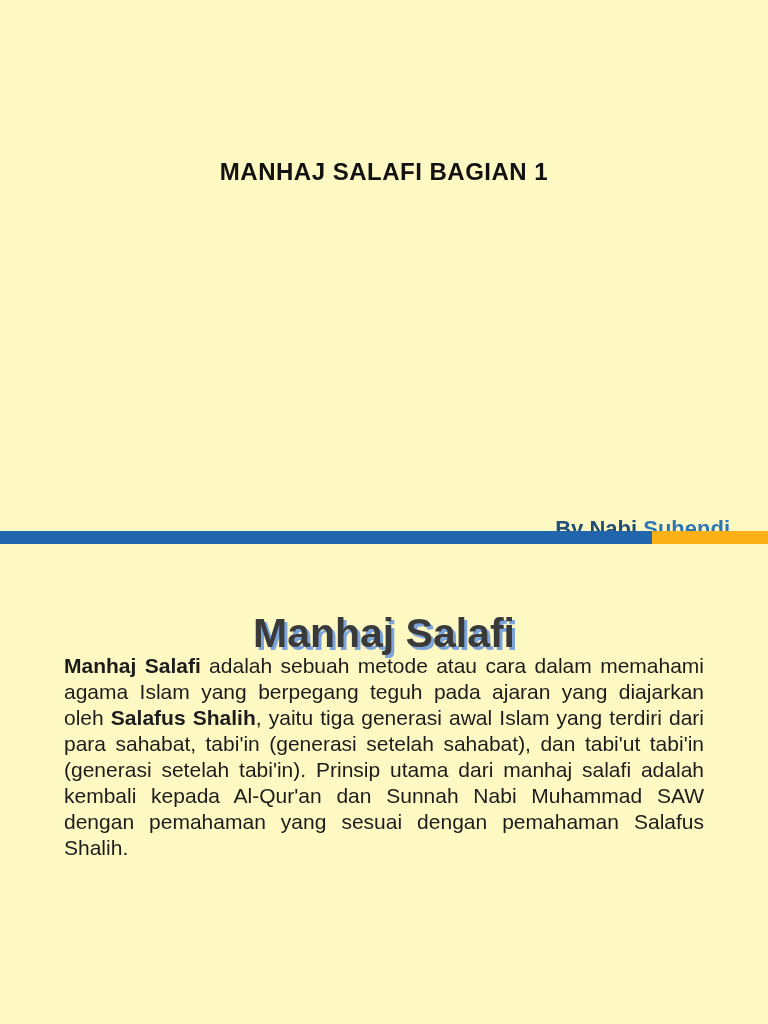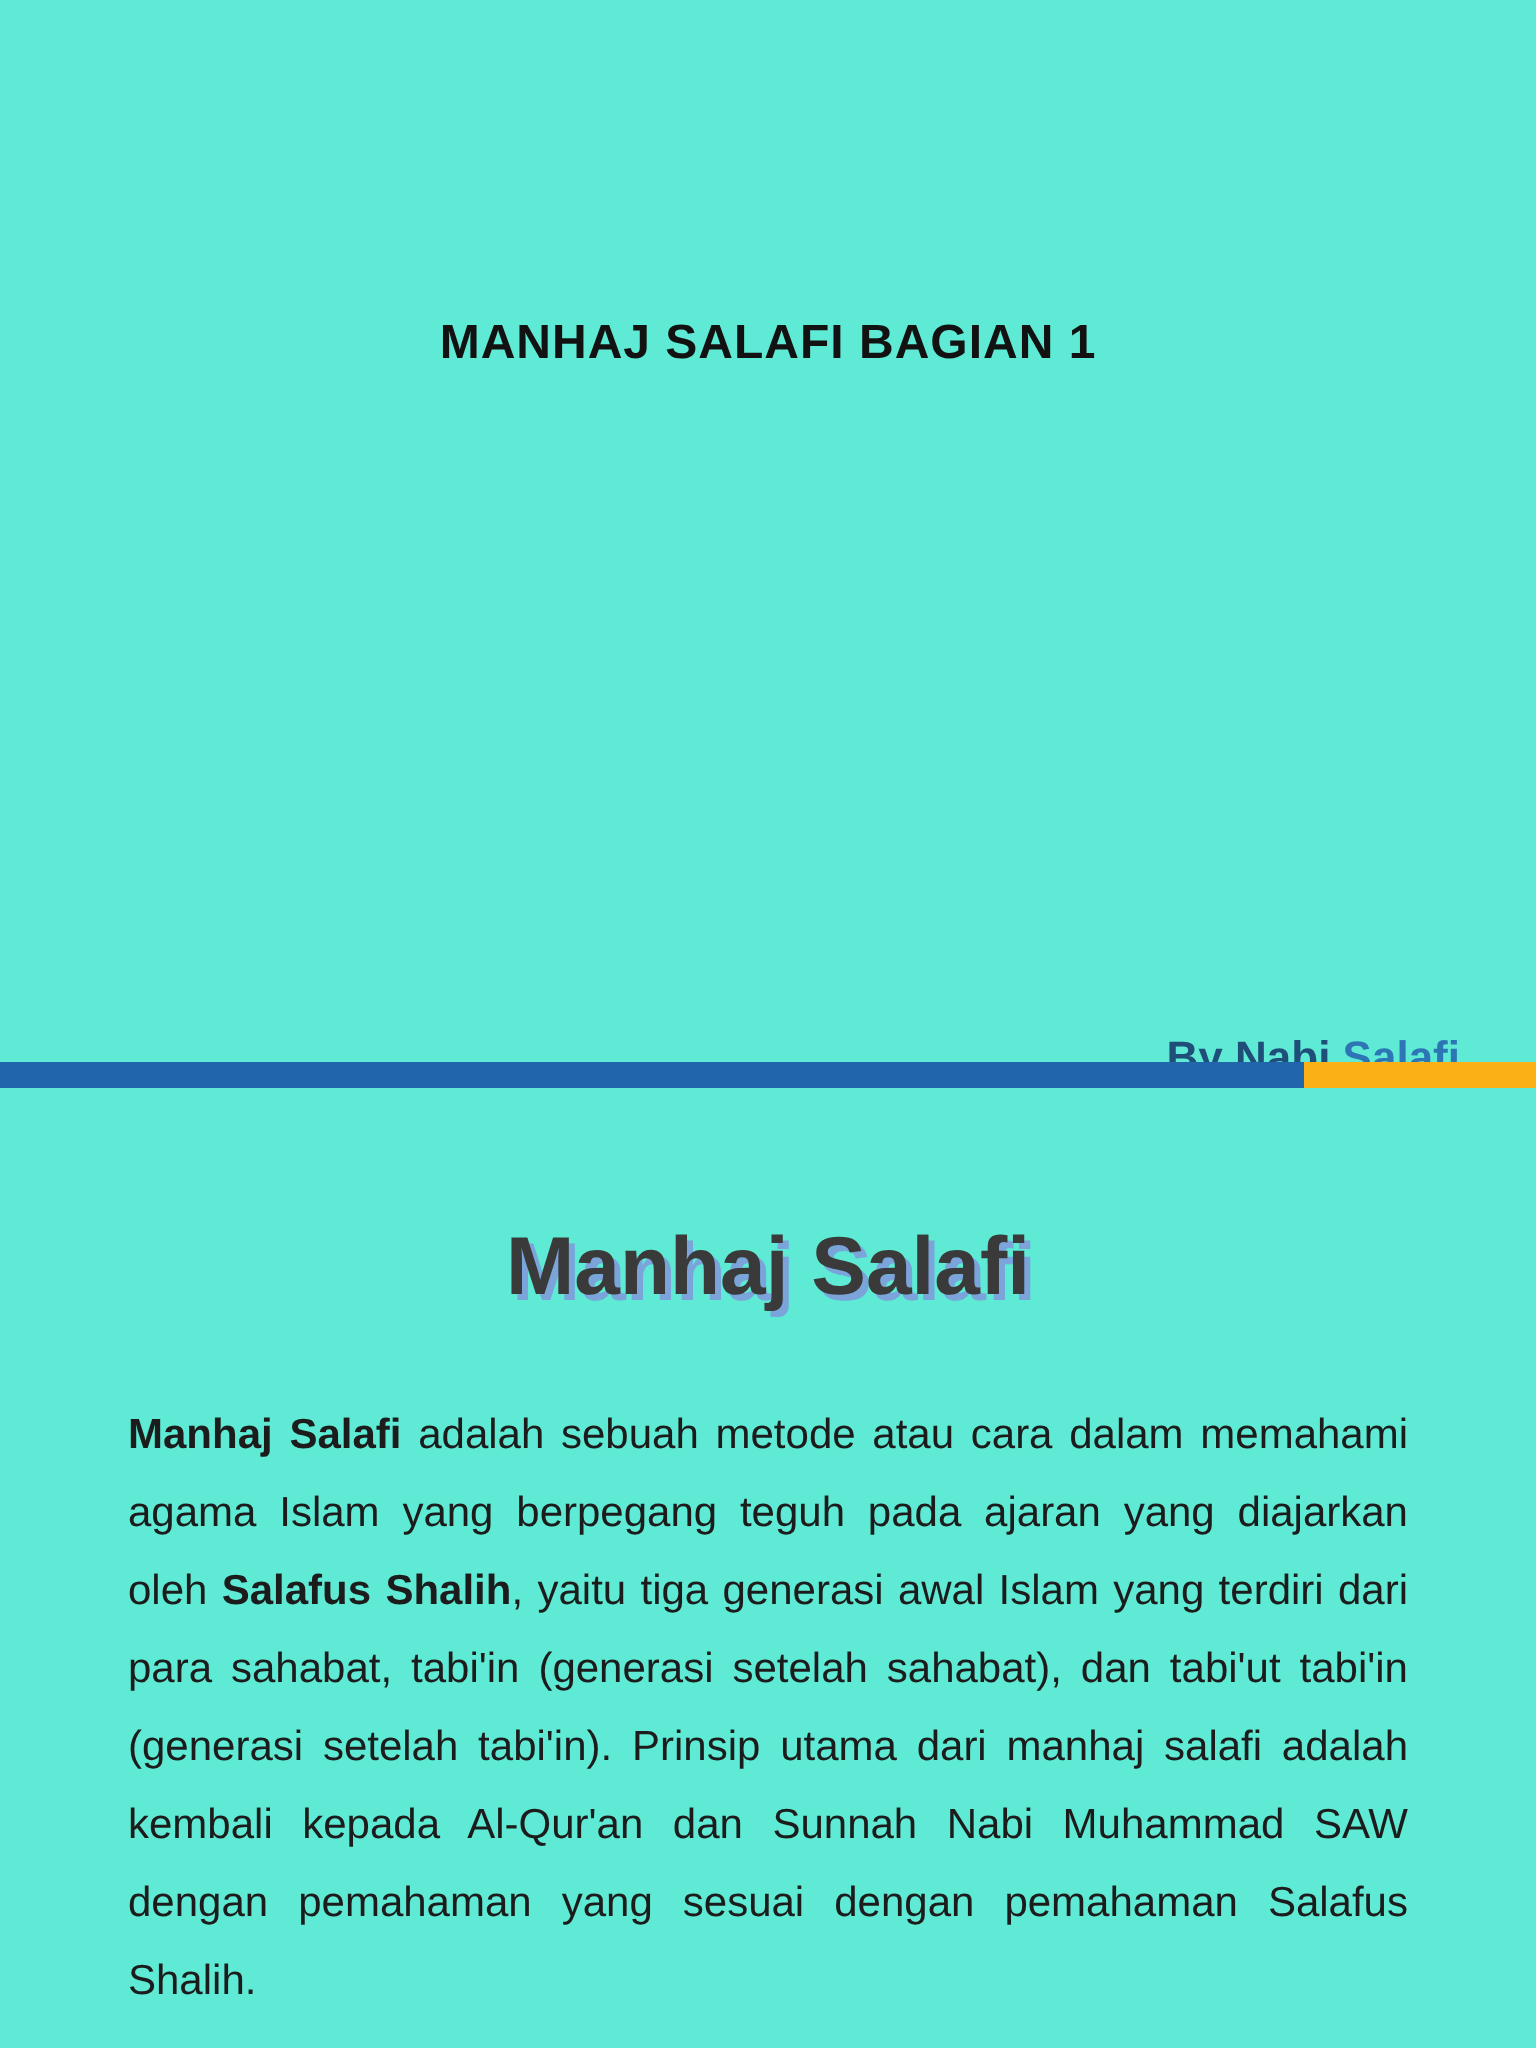--- a/index.html
+++ b/index.html
@@ -6,21 +6,21 @@
     margin: 0;
     padding: 0;
     width: 768px;
     height: 1024px;
     font-family: "Liberation Sans", sans-serif;
   }
   .page {
     position: relative;
     width: 768px;
     height: 1024px;
-    background: #5eead4;
+    background: #fef9c3;
     overflow: hidden;
   }
   .top-title {
     position: absolute;
     top: 158px;
     left: 0;
     width: 768px;
     text-align: center;
     font-size: 24px;
     font-weight: bold;
@@ -59,39 +59,39 @@
     left: 0;
     width: 768px;
     text-align: center;
     font-size: 41px;
     font-weight: bold;
     color: #3a3a3a;
     text-shadow: 3px 3px 0 #7aa4da;
   }
   .body-paragraph {
     position: absolute;
-    top: 698px;
+    top: 653px;
     left: 64px;
     width: 640px;
     font-size: 21px;
-    line-height: 39px;
+    line-height: 26px;
     color: #1c1c1c;
     text-align: justify;
   }
   .body-paragraph .seg-bold { font-weight: bold; }
 </style>
 </head>
 <body>
 
 <div class="page">
 
   <div class="top-title">MANHAJ SALAFI BAGIAN 1</div>
 
   <div class="byline">
-    <span class="by-prefix">By Nabi </span><span class="by-name">Salafi</span>
+    <span class="by-prefix">By Nabi </span><span class="by-name">Suhendi</span>
   </div>
 
   <div class="divider-bar">
     <div class="bar-blue"></div>
     <div class="bar-gold"></div>
   </div>
 
   <div class="main-title">Manhaj Salafi</div>
 
   <div class="body-paragraph">

